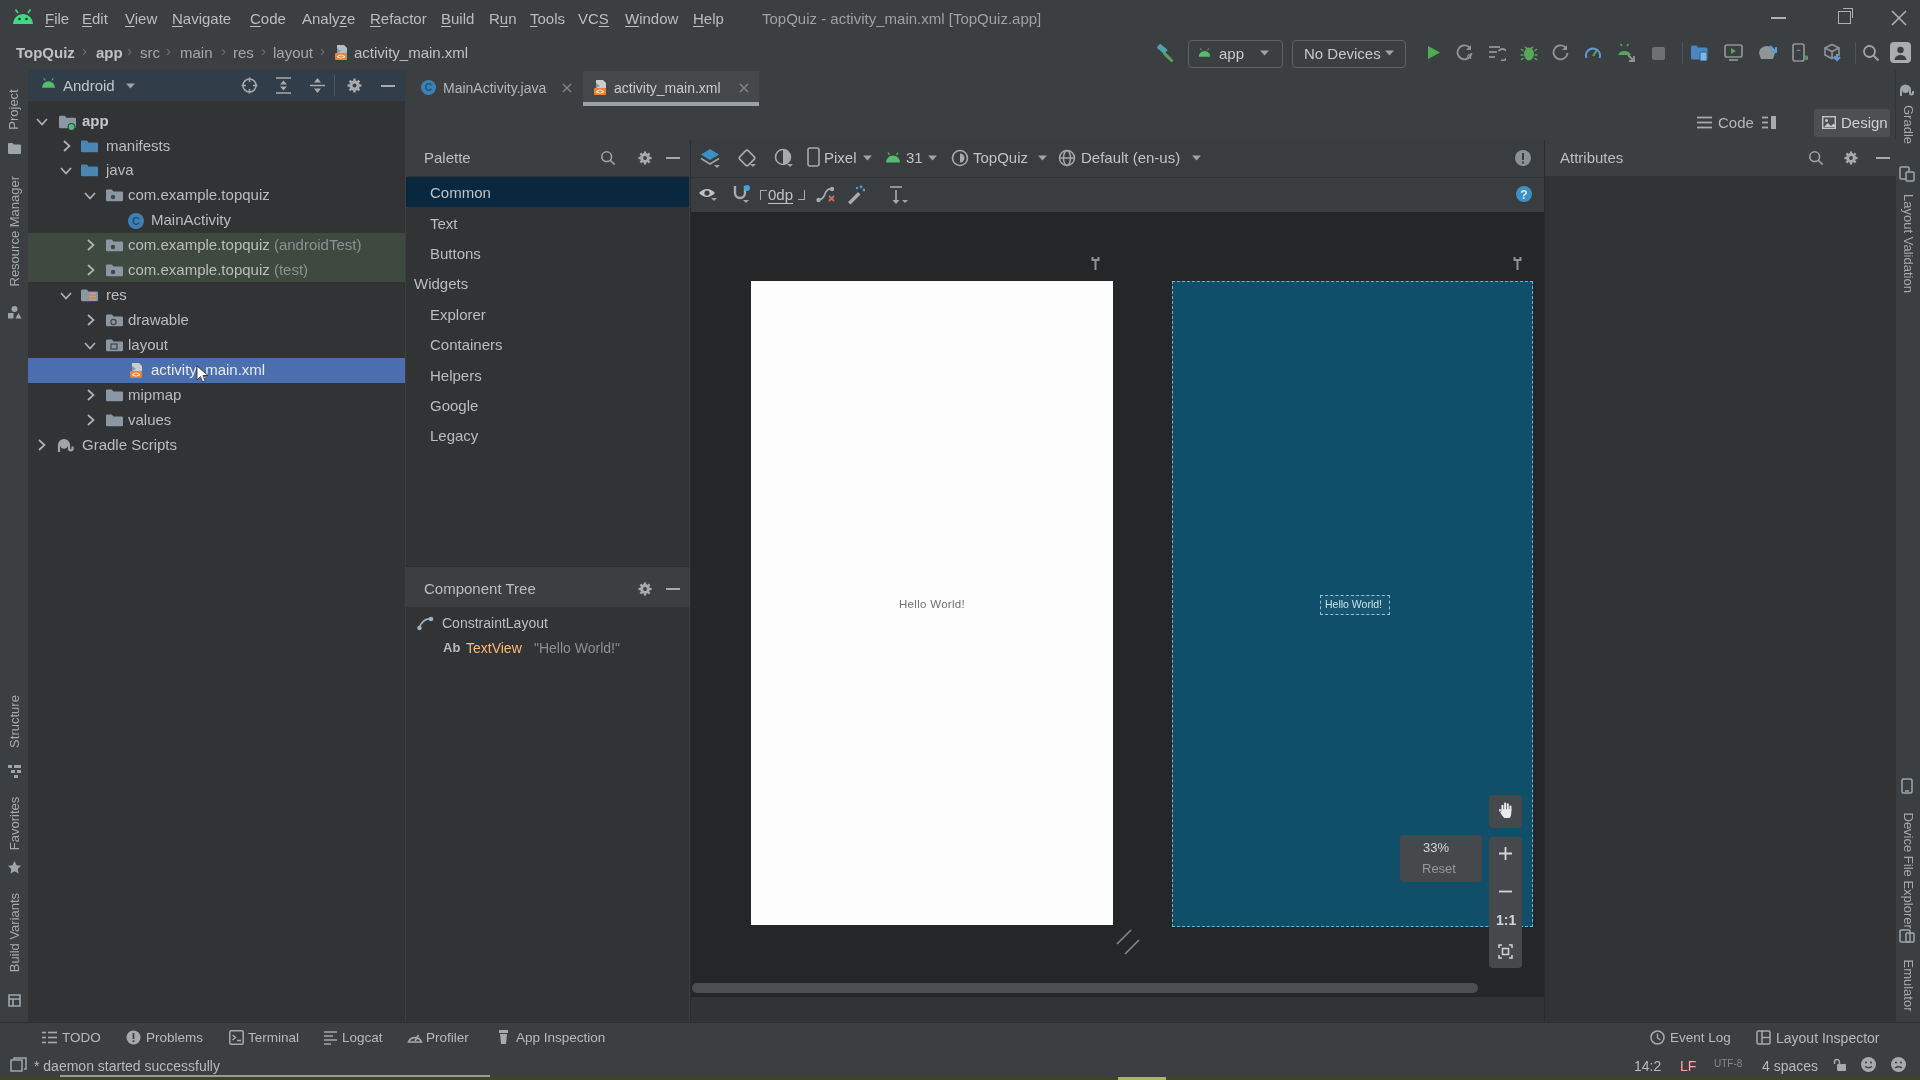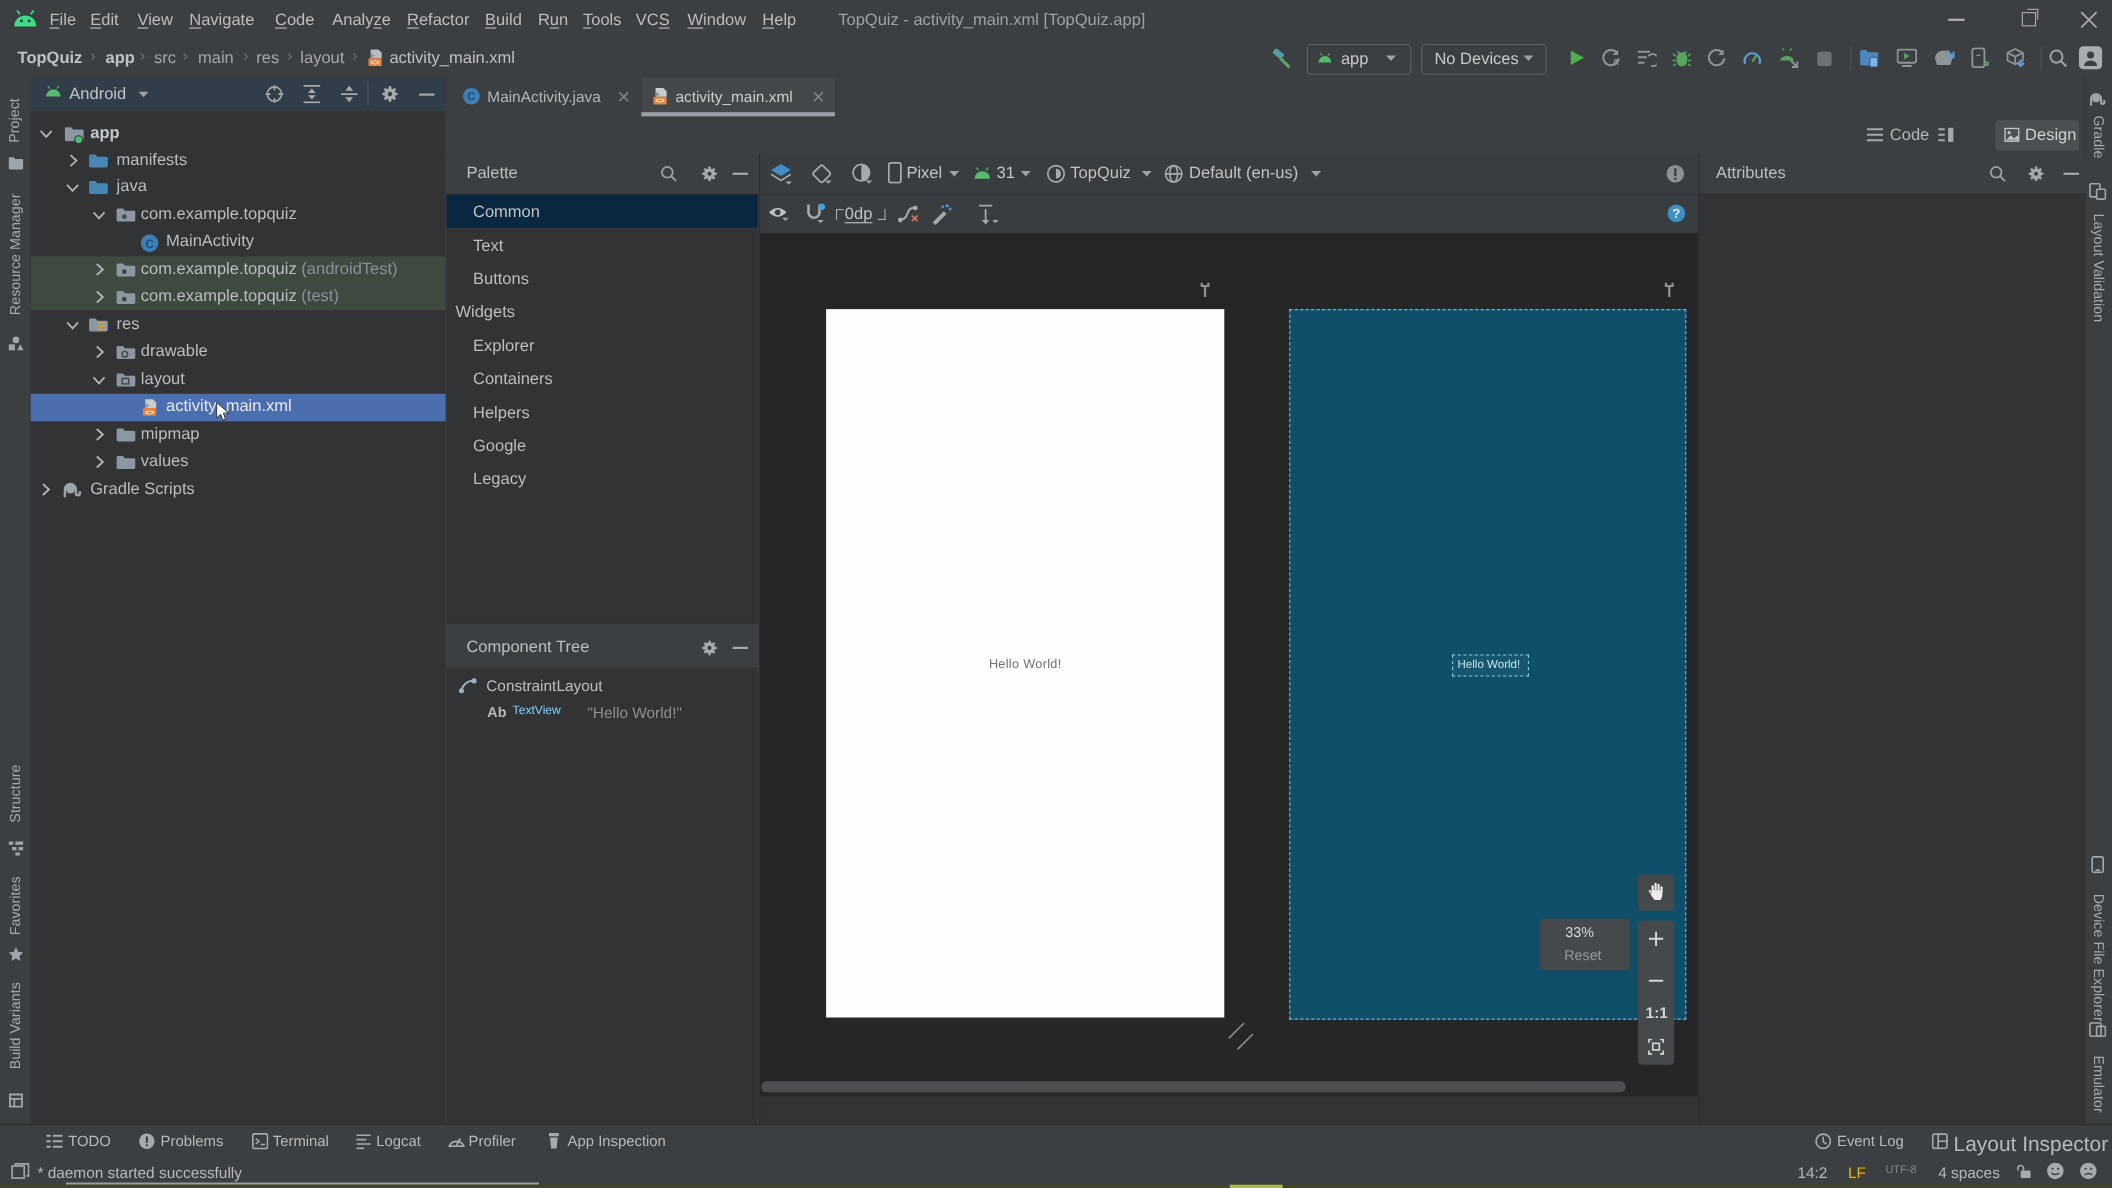--- a/index.html
+++ b/index.html
@@ -522,21 +522,21 @@
 </svg>
 <div class="abs" style="left:666px;top:588px;width:14px;height:2px;background:#a6aaad;"></div>
 <div class="abs" style="left:406px;top:607px;width:283px;height:415px;background:#313335;"></div>
 <svg class="abs" style="left:417px;top:616px" width="17" height="15" viewBox="0 0 17 15">
       <path d="M2 12 Q6 2 14 3" fill="none" stroke="#9cb2c4" stroke-width="1.8"></path>
       <circle cx="2.5" cy="12" r="2.3" fill="#9cb2c4"></circle>
       <circle cx="14" cy="3" r="2.3" fill="#9cb2c4"></circle>
     </svg>
 <div class="txt" style="left:442px;top:615px;font-size:14px;color:#bcbfc1">ConstraintLayout</div>
 <div class="txt" style="left:443px;top:640px;font-size:13px;font-weight:bold;color:#b7babc">Ab</div>
-<div class="txt" style="left:466px;top:640px;font-size:11px;color:#7dd3fc">TextView</div>
+<div class="txt" style="left:466px;top:640px;font-size:14px;color:#fdba74">TextView</div>
 <div class="txt" style="left:534px;top:640px;font-size:14px;color:#8c9195">"Hello World!"</div>
 
 <div class="abs" style="left:690px;top:140px;width:853px;height:37px;background:#3a3d3f;border-bottom:1px solid #303335;border-left:1px solid #2a2d2f;"></div>
 <svg class="abs" style="left:700px;top:148px" width="21" height="20" viewBox="0 0 21 20">
   <path d="M10 1 L19 6.5 L10 12 L1 6.5 z" fill="#3d8fc4"></path>
   <path d="M1 10.5 L10 16 L19 10.5" fill="none" stroke="#9fa3a6" stroke-width="1.6"></path>
   <path d="M14 17 l3 3 3 -3 z" fill="#9fa3a6"></path>
 </svg>
 <svg class="abs" style="left:737px;top:148px" width="20" height="20" viewBox="0 0 20 20">
   <rect x="4" y="4" width="12" height="12" rx="2" fill="none" stroke="#a6aaad" stroke-width="1.6" transform="rotate(45 10 10)"></rect>
@@ -752,32 +752,32 @@
       <path d="M7.5 3.5 V8 l3 2" fill="none" stroke="#a6aaad" stroke-width="1.4"></path>
     </svg>
 <div class="txt" style="left:1670px;top:1030px;font-size:13.5px;color:#b7babc">Event Log</div>
 <svg class="abs" style="left:1756px;top:1030px" width="15" height="15" viewBox="0 0 15 15">
       <g fill="none" stroke="#a6aaad" stroke-width="1.5">
         <rect x="1" y="1" width="13" height="13" rx="1.5"></rect>
         <line x1="6" y1="1" x2="6" y2="14"></line>
         <line x1="6" y1="7.5" x2="14" y2="7.5"></line>
       </g>
     </svg>
-<div class="txt" style="left:1776px;top:1030px;font-size:19px;color:#b7babc">Layout Inspector</div>
+<div class="txt" style="left:1776px;top:1030px;font-size:14px;color:#b7babc">Layout Inspector</div>
 
 <div class="abs" style="left:0;top:1054px;width:1920px;height:23px;background:#3c3f41;"></div>
 <svg class="abs" style="left:10px;top:1057px" width="17px" height="15" viewBox="0 0 17 15">
       <g fill="none" stroke="#9fa6ab" stroke-width="1.5">
         <rect x="1" y="3" width="11" height="11"></rect>
         <path d="M4 3 V1 h12 v11 h-2"></path>
       </g>
     </svg>
 <div class="txt" style="left:34px;top:1058px;font-size:14px;color:#b7babc">* daemon started successfully</div>
 <div class="txt" style="left:1634px;top:1058px;font-size:14px;color:#b7babc">14:2</div>
-<div class="txt" style="left:1680px;top:1058px;font-size:14px;color:#eab308">LF</div>
+<div class="txt" style="left:1680px;top:1058px;font-size:14px;color:#fca5a5">LF</div>
 <div class="txt" style="left:1714px;top:1058px;font-size:10px;color:#84888c">UTF-8</div>
 <div class="txt" style="left:1762px;top:1058px;font-size:14px;color:#b7babc">4 spaces</div>
 <svg class="abs" style="left:1833px;top:1058px" width="14" height="14" viewBox="0 0 14 14">
       <rect x="4" y="6" width="9" height="7" rx="1" fill="#a6aaad"></rect>
       <path d="M6.5 6 V4 a2.5 2.5 0 0 0 -5 0 v2" fill="none" stroke="#a6aaad" stroke-width="1.5"></path>
     </svg>
 <svg class="abs" style="left:1860px;top:1056px" width="17" height="17" viewBox="0 0 17 17">
       <circle cx="8.5" cy="8.5" r="7.5" fill="#a6aaad"></circle>
       <circle cx="6" cy="6.5" r="1" fill="#3c3f41"></circle>
       <circle cx="11" cy="6.5" r="1" fill="#3c3f41"></circle>

